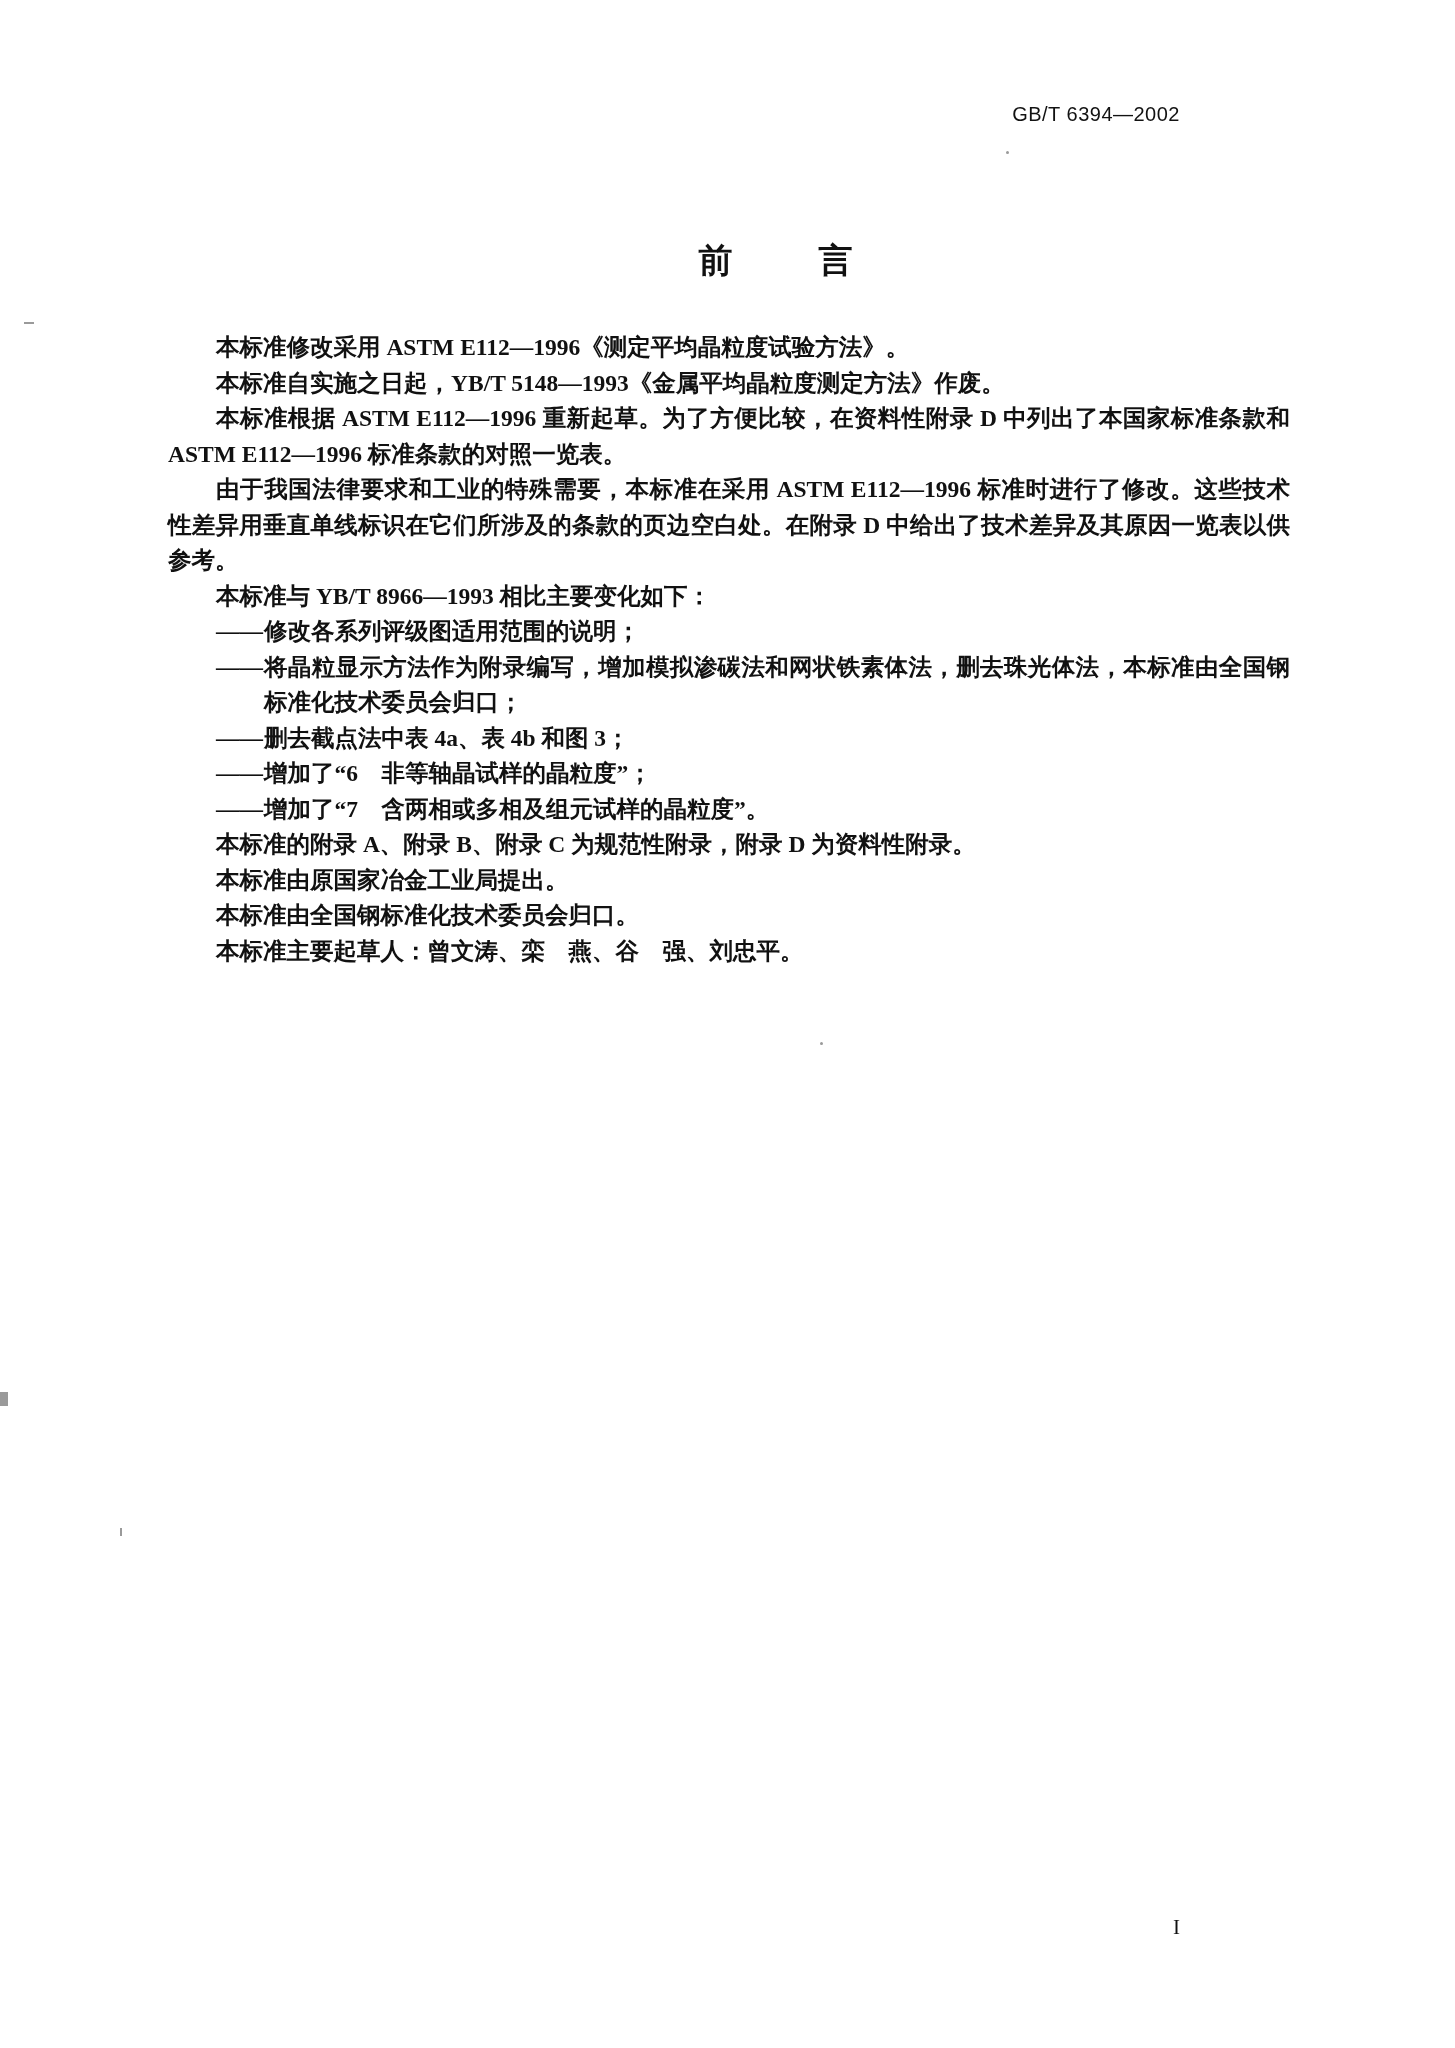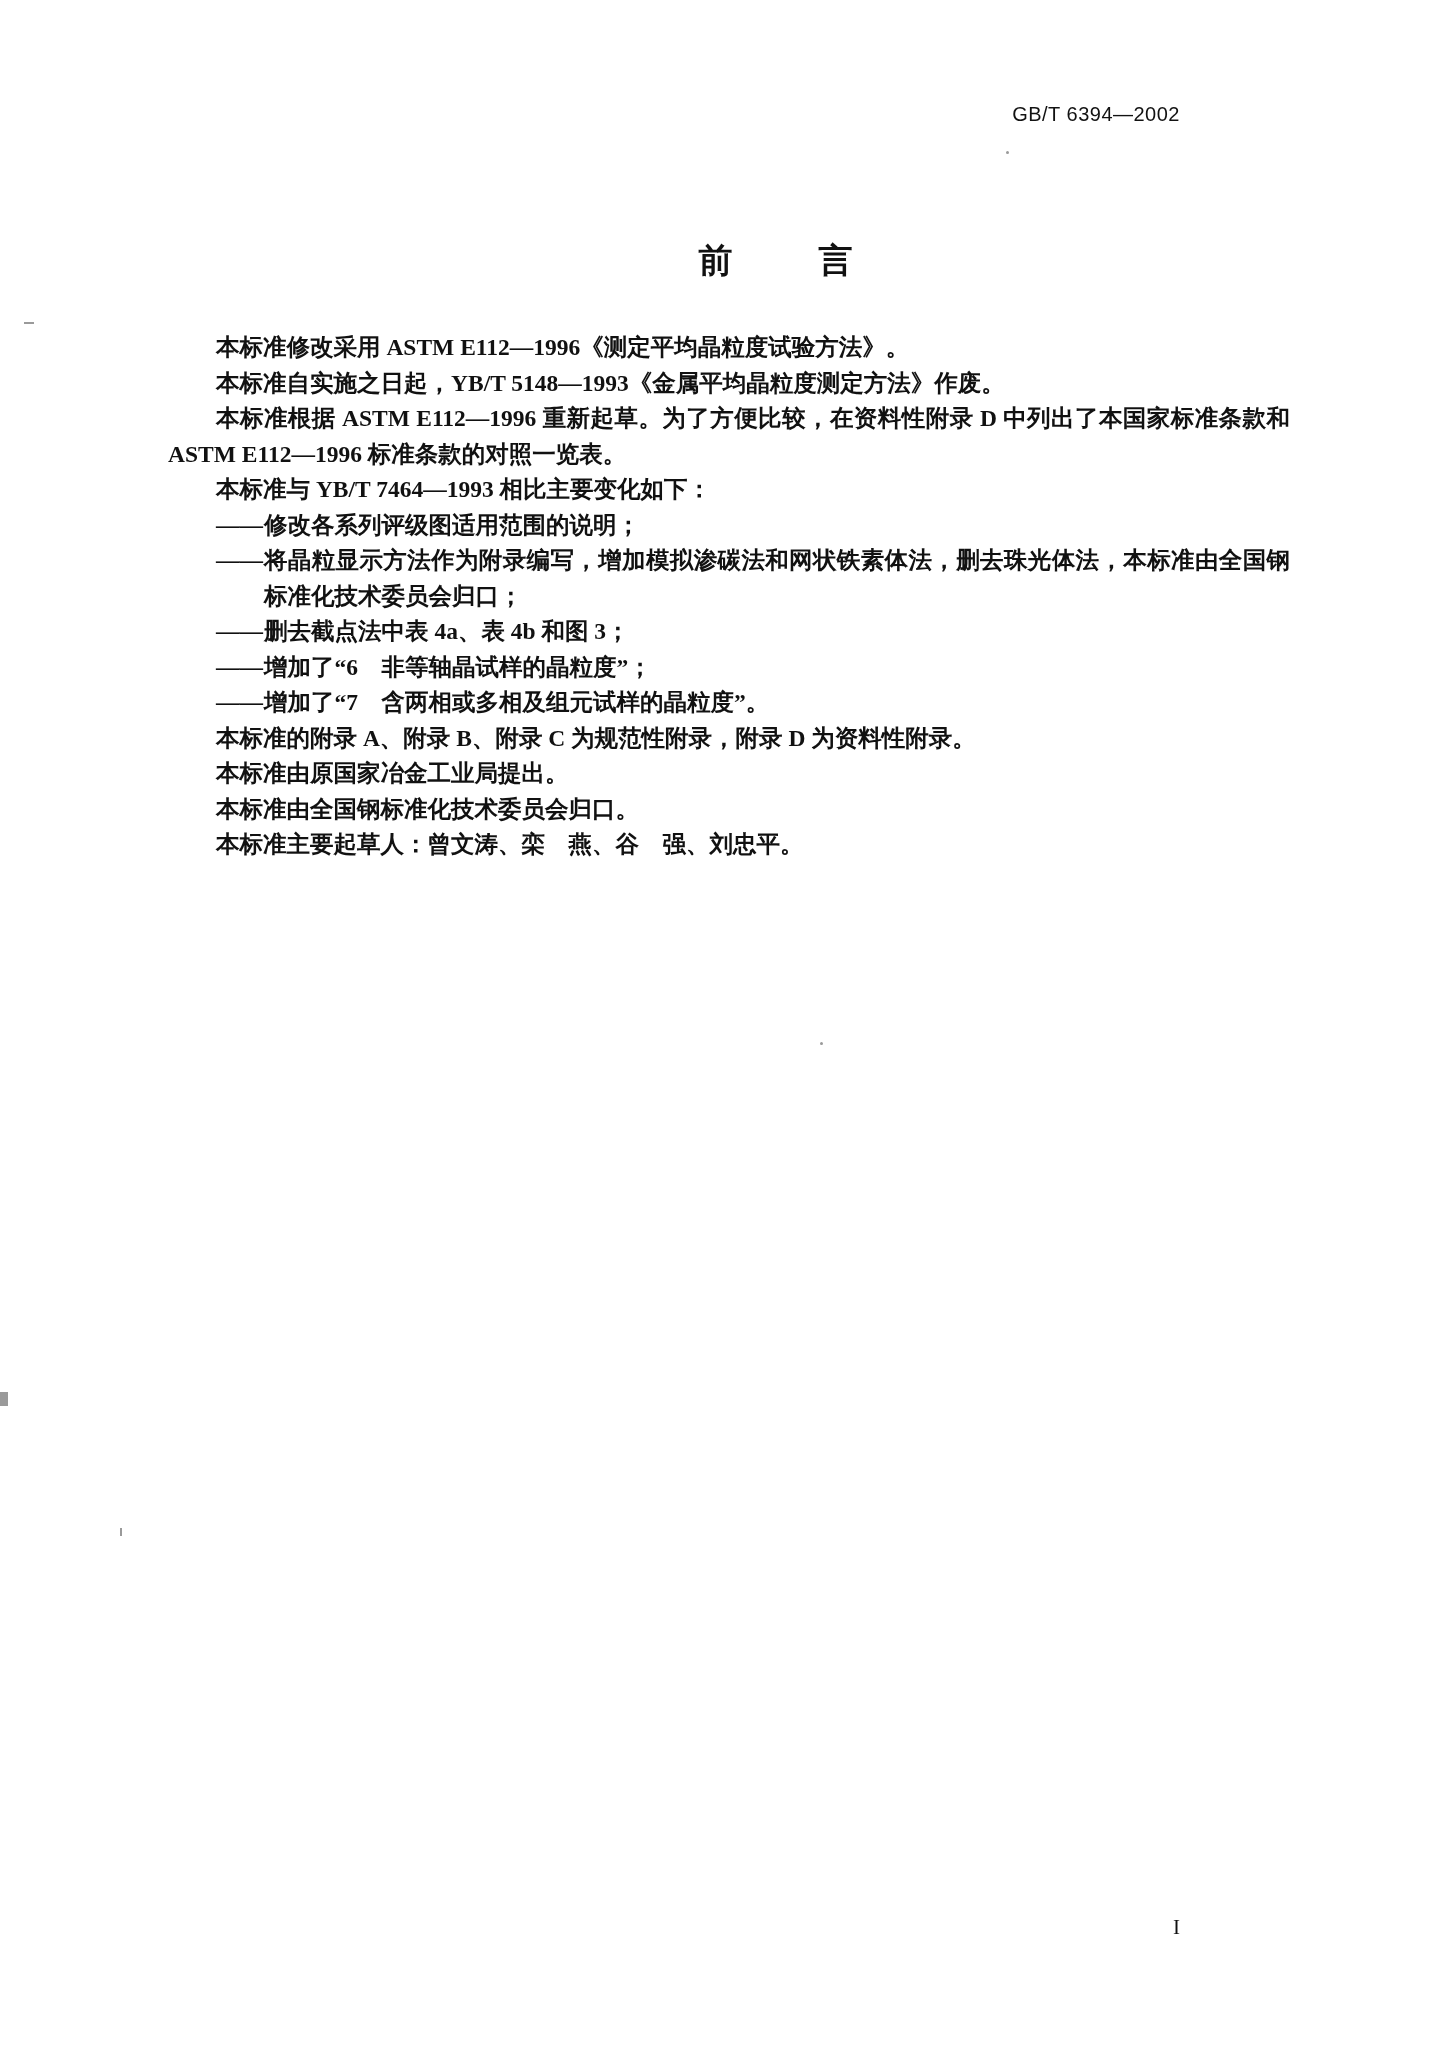--- a/index.html
+++ b/index.html
@@ -90,21 +90,22 @@
 
   <div class="header-code">GB/T 6394—2002</div>
 
   <div class="doc-title">前　言</div>
 
   <div class="body-block">
 
     <p class="para">本标准修改采用 ASTM E112—1996《测定平均晶粒度试验方法》。</p>
     <p class="para">本标准自实施之日起，YB/T 5148—1993《金属平均晶粒度测定方法》作废。</p>
     <p class="para">本标准根据 ASTM E112—1996 重新起草。为了方便比较，在资料性附录 D 中列出了本国家标准条款和 ASTM E112—1996 标准条款的对照一览表。</p>
-    <p class="para">本标准与 YB/T 7464—1993 相比主要变化如下：</p>
+    <p class="para">由于我国法律要求和工业的特殊需要，本标准在采用 ASTM E112—1996 标准时进行了修改。这些技术性差异用垂直单线标识在它们所涉及的条款的页边空白处。在附录 D 中给出了技术差异及其原因一览表以供参考。</p>
+    <p class="para">本标准与 YB/T 8966—1993 相比主要变化如下：</p>
 
     <p class="para dash">
       <span class="dash-mark">——</span>
       <span>修改各系列评级图适用范围的说明；</span>
     </p>
     <p class="para dash">
       <span class="dash-mark">——</span>
       <span>将晶粒显示方法作为附录编写，增加模拟渗碳法和网状铁素体法，删去珠光体法，本标准由全国钢标准化技术委员会归口；</span>
     </p>
     <p class="para dash">

